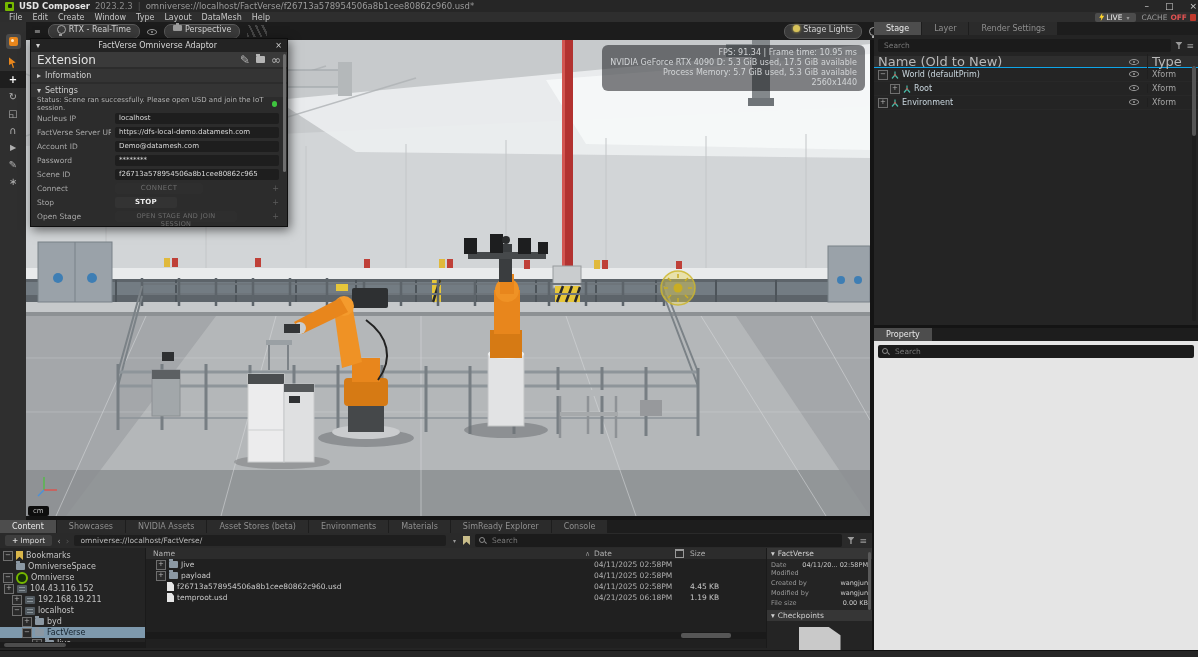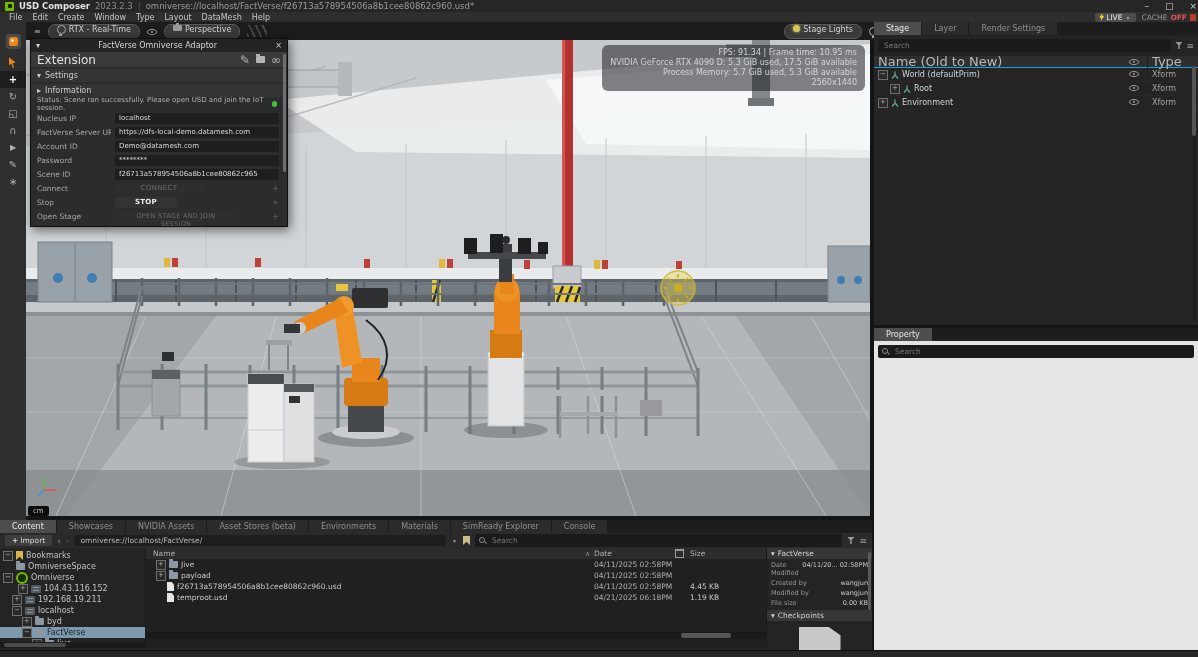--- a/index.html
+++ b/index.html
@@ -388,26 +388,26 @@
   </div>
   <div class="ad-ext">
     <span>Extension</span>
     <span class="icons">
       <span class="pencil"></span>
       <span class="mini-folder"></span>
       <span class="linkic"></span>
     </span>
   </div>
   <div class="ad-sec">
+    <span class="c-right"></span>
+    <span>Information</span>
+  </div>
+  <div class="ad-sec">
     <span class="c-down"></span>
     <span>Settings</span>
-  </div>
-  <div class="ad-sec">
-    <span class="c-right"></span>
-    <span>Information</span>
   </div>
   <div class="ad-status">
     <span>Status: Scene ran successfully. Please open USD and join the IoT session.</span>
     <span class="gdot"></span>
   </div>
   <div class="ad-row">
     <span class="ad-label">Nucleus IP</span>
     <input class="ad-input" value="localhost" style="">
   </div>
   <div class="ad-row">
@@ -550,21 +550,21 @@
       </div>
       <div class="trow" style="padding-left:16px">
         <span class="fold"></span>
         <span>OmniverseSpace</span>
       </div>
       <div class="trow" style="padding-left:3px">
         <span class="exp minus"></span>
         <span class="omni"></span>
         <span>Omniverse</span>
       </div>
-      <div class="trow" style="padding-left:18px">
+      <div class="trow" style="padding-left:4px">
         <span class="exp plus"></span>
         <span class="srv"></span>
         <span>104.43.116.152</span>
       </div>
       <div class="trow" style="padding-left:12px">
         <span class="exp plus"></span>
         <span class="srv"></span>
         <span>192.168.19.211</span>
       </div>
       <div class="trow" style="padding-left:12px">

